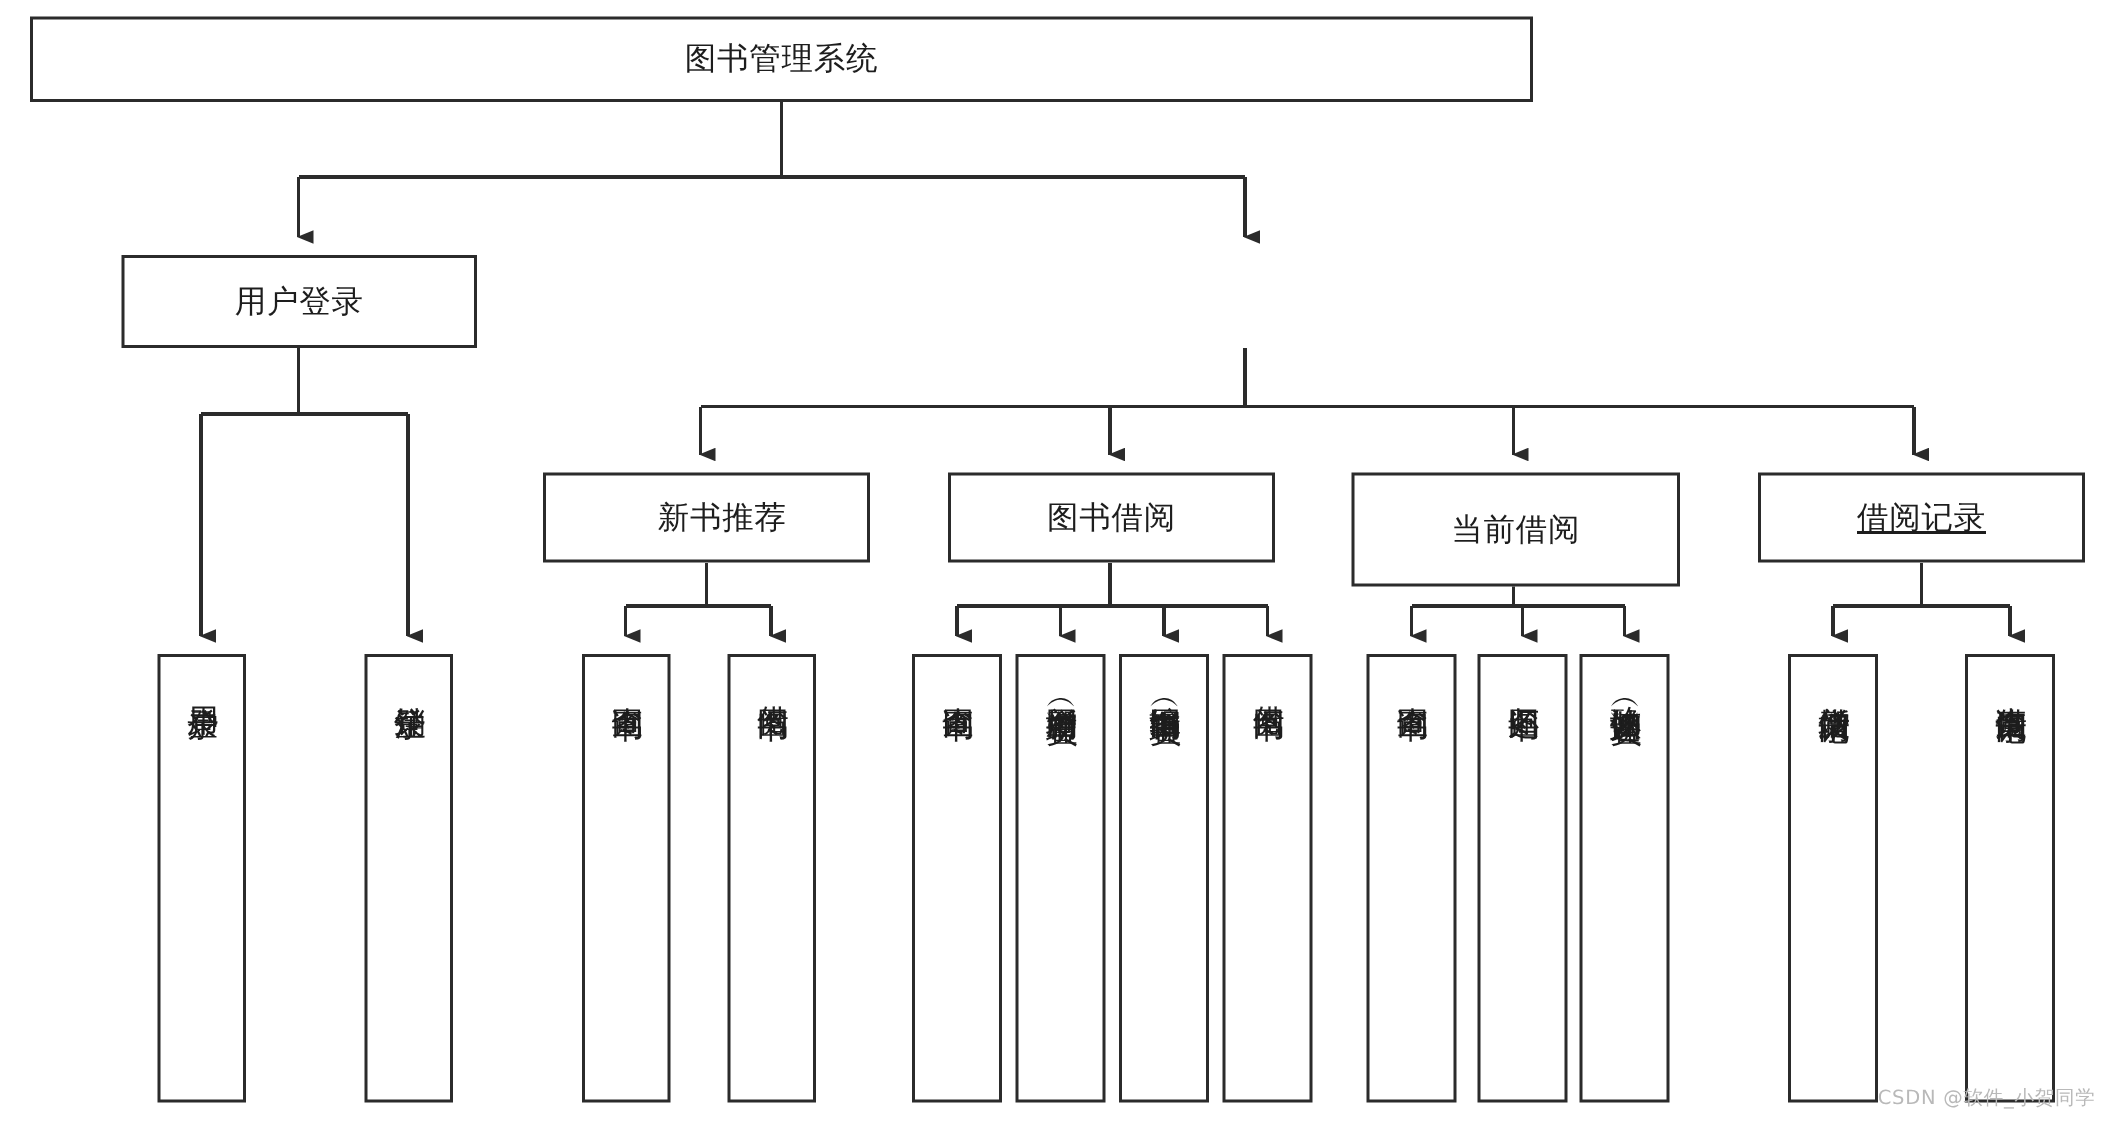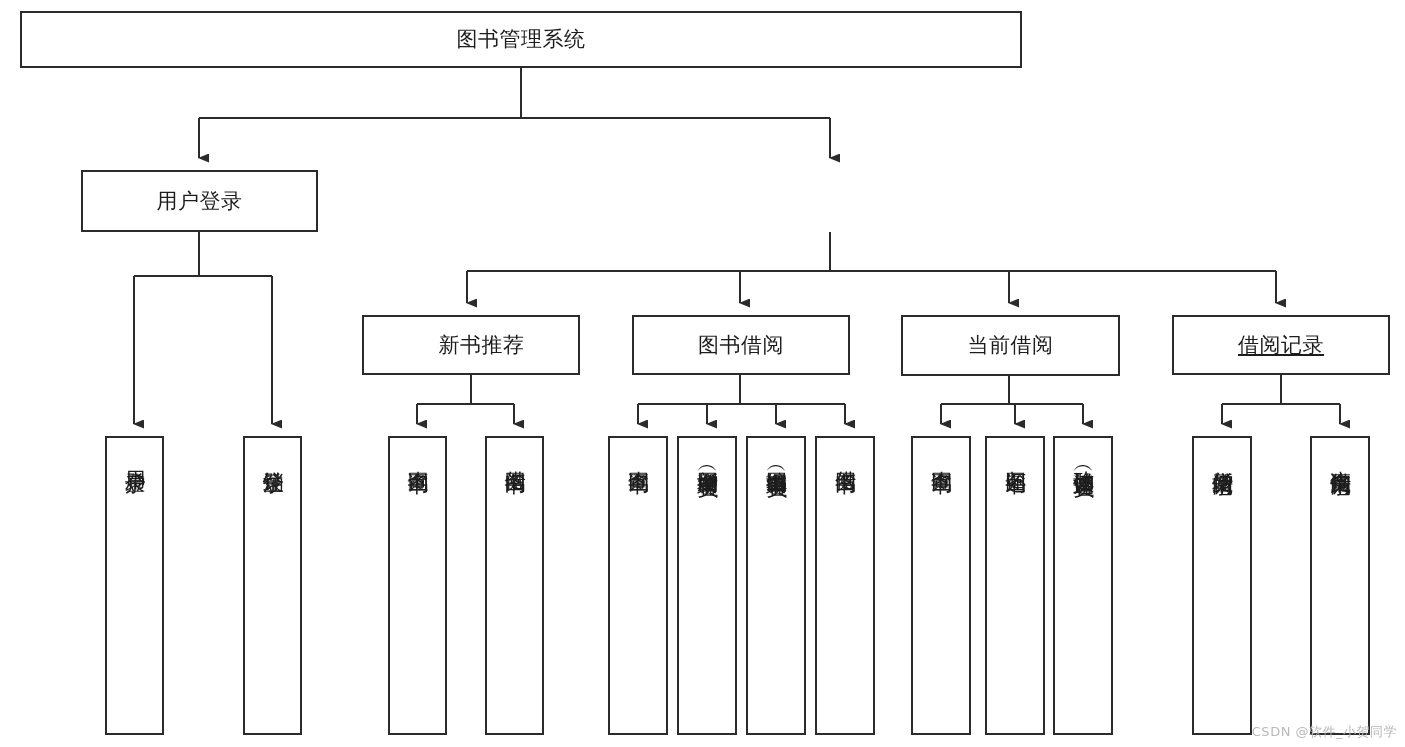--- a/index.html
+++ b/index.html
@@ -137,21 +137,21 @@
   <div class="node h" style="left: 81px; top: 170px; width: 237px; height: 62px;">
     <span class="node-label">用户登录</span>
   </div>
 
   <div class="node h" style="left: 362px; top: 315px; width: 218px; height: 60px; padding-left: 21px;">
     <span class="node-label">新书推荐</span>
   </div>
   <div class="node h" style="left: 632px; top: 315px; width: 218px; height: 60px;">
     <span class="node-label">图书借阅</span>
   </div>
-  <div class="node h" style="left: 901px; top: 315px; width: 219px; height: 61px;">
+  <div class="node h" style="left: 901px; top: 315px; width: 219px; height: 76px;">
     <span class="node-label">当前借阅</span>
   </div>
   <div class="node h" style="left: 1172px; top: 315px; width: 218px; height: 60px; text-decoration: underline;">
     <span class="node-label">借阅记录</span>
   </div>
 
   <div class="node v" style="left: 105px; top: 436px; width: 59px; height: 299px;">
     <span class="node-label">用户登录</span>
   </div>
   <div class="node v" style="left: 243px; top: 436px; width: 59px; height: 299px;">

